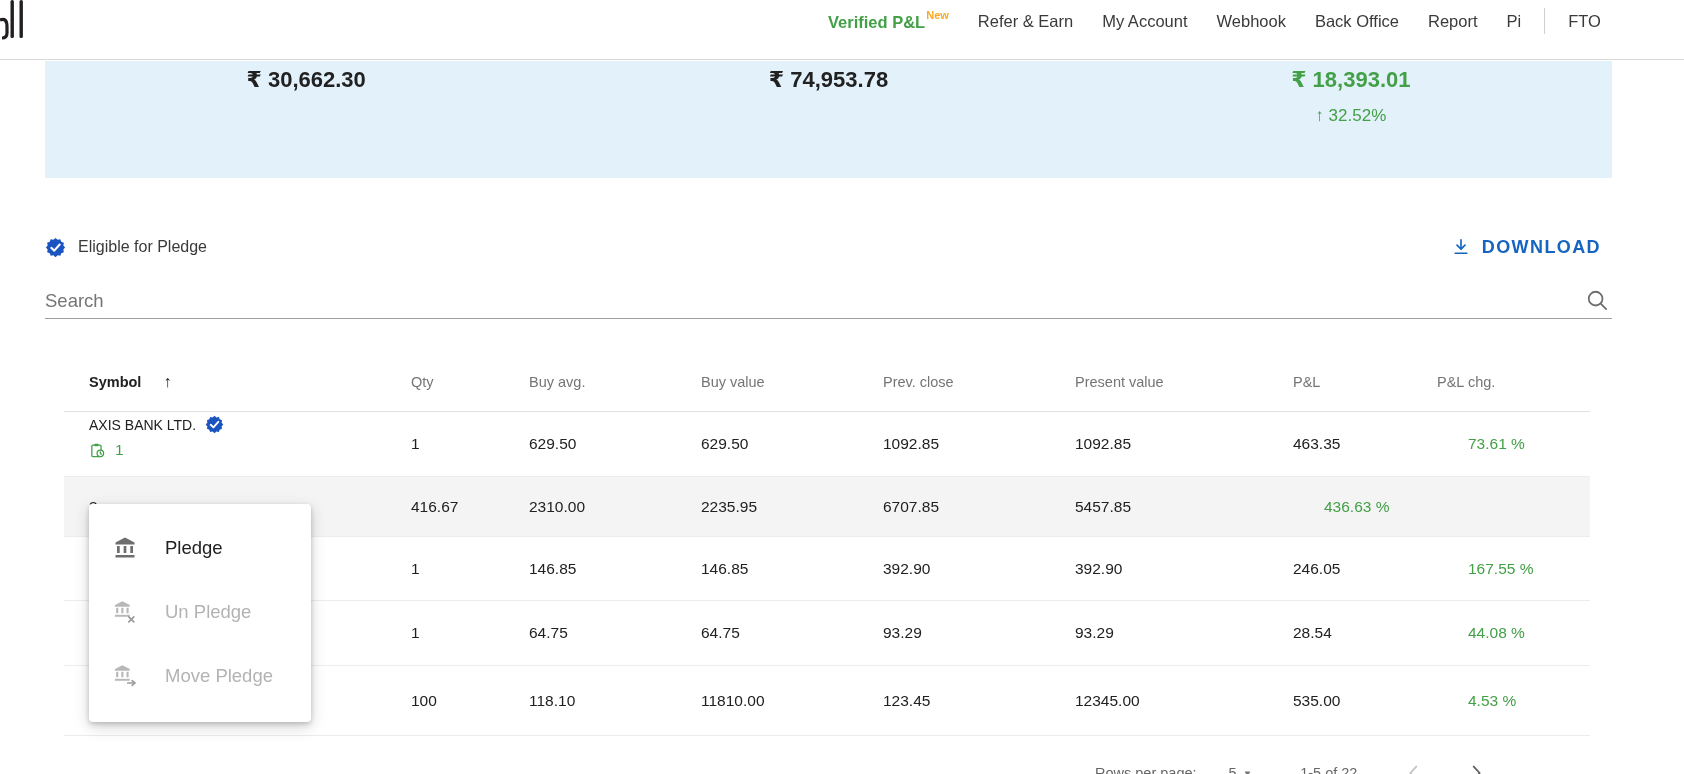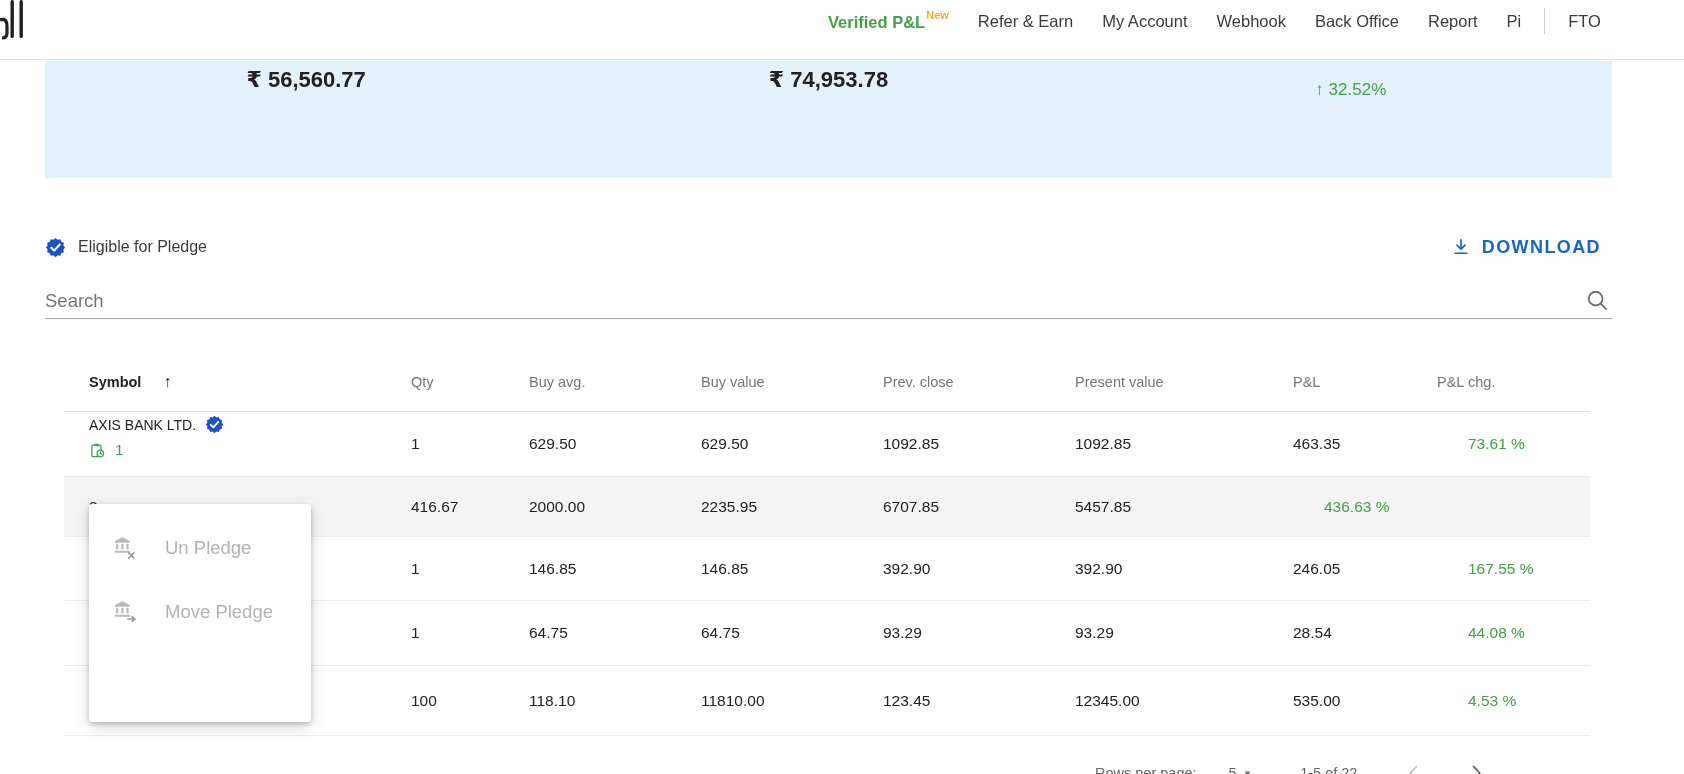--- a/index.html
+++ b/index.html
@@ -96,26 +96,27 @@
       <a>Back Office</a>
       <a>Report</a>
       <a>Pi</a>
       <span class="nav-divider"></span>
       <a>FTO</a>
     </nav>
   </header>
 
   <section class="summary">
     <div class="sum-col">
-      <div class="sum-value">₹ 56,560.77</div>
+      <div class="sum-value">₹ 30,662.30</div>
     </div>
     <div class="sum-col">
       <div class="sum-value">₹ 74,953.78</div>
     </div>
     <div class="sum-col">
+      <div class="sum-value green">₹ 18,393.01</div>
       <div class="sum-pct"><span>↑</span> <span>32.52%</span></div>
     </div>
   </section>
 
   <div class="pledge-bar">
     <svg width="21" height="21" viewBox="0 0 24 24">
       <polygon fill="var(--badge-blue)" points="23,12 20.98,14.41 21.53,17.5 18.58,18.58 17.5,21.53 14.41,20.98 12,23 9.59,20.98 6.5,21.53 5.42,18.58 2.47,17.5 3.02,14.41 1,12 3.02,9.59 2.47,6.5 5.42,5.42 6.5,2.47 9.59,3.02 12,1 14.41,3.02 17.5,2.47 18.58,5.42 21.53,6.5 20.98,9.59"></polygon>
       <polyline points="7.2,12.4 10.6,15.6 16.8,8.6" fill="none" stroke="#fff" stroke-width="2.4" stroke-linecap="round" stroke-linejoin="round"></polyline>
     </svg>
     <span>Eligible for Pledge</span>
@@ -177,21 +178,21 @@
       <div>629.50</div>
       <div>1092.85</div>
       <div>1092.85</div>
       <div>463.35</div>
       <div class="pct-cell">73.61 %</div>
     </div>
 
     <div class="grid-row trow hl r1">
       <div>3</div>
       <div>416.67</div>
-      <div>2000.00</div>
+      <div>2310.00</div>
       <div>2235.95</div>
       <div>6707.85</div>
       <div>5457.85</div>
       <div class="pct-cell">436.63 %</div>
     </div>
 
     <div class="grid-row trow r2">
       <div></div>
       <div>1</div>
       <div>146.85</div>
@@ -219,20 +220,30 @@
       <div>118.10</div>
       <div>11810.00</div>
       <div>123.45</div>
       <div>12345.00</div>
       <div>535.00</div>
       <div class="pct-cell">4.53 %</div>
     </div>
   </div>
 
   <div class="ctx-menu">
+    <div class="menu-item">
+      <svg width="24" height="24" viewBox="0 0 24 24" fill="#6d6d6d">
+        <path d="M12 1.5 2.5 6.5v2h19v-2z"></path>
+          <rect x="4" y="10" width="2.7" height="7"></rect>
+          <rect x="10.65" y="10" width="2.7" height="7"></rect>
+          <rect x="17.3" y="10" width="2.7" height="7"></rect>
+          <rect x="2.5" y="19" width="19" height="2.5"></rect>
+      </svg>
+      <span>Pledge</span>
+    </div>
     <div class="menu-item disabled">
       <svg width="24" height="24" viewBox="0 0 24 24">
         <g fill="#b8b8b8" transform="scale(0.78)">
             <path d="M12 1.5 2.5 6.5v2h19v-2z"></path>
             <rect x="4" y="10" width="2.7" height="7"></rect>
             <rect x="10.65" y="10" width="2.7" height="7"></rect>
             <rect x="17.3" y="10" width="2.7" height="7"></rect>
             <rect x="2.5" y="19" width="19" height="2.5"></rect>
           </g>
         <g stroke="#9a9a9a" stroke-width="1.7" stroke-linecap="round">

